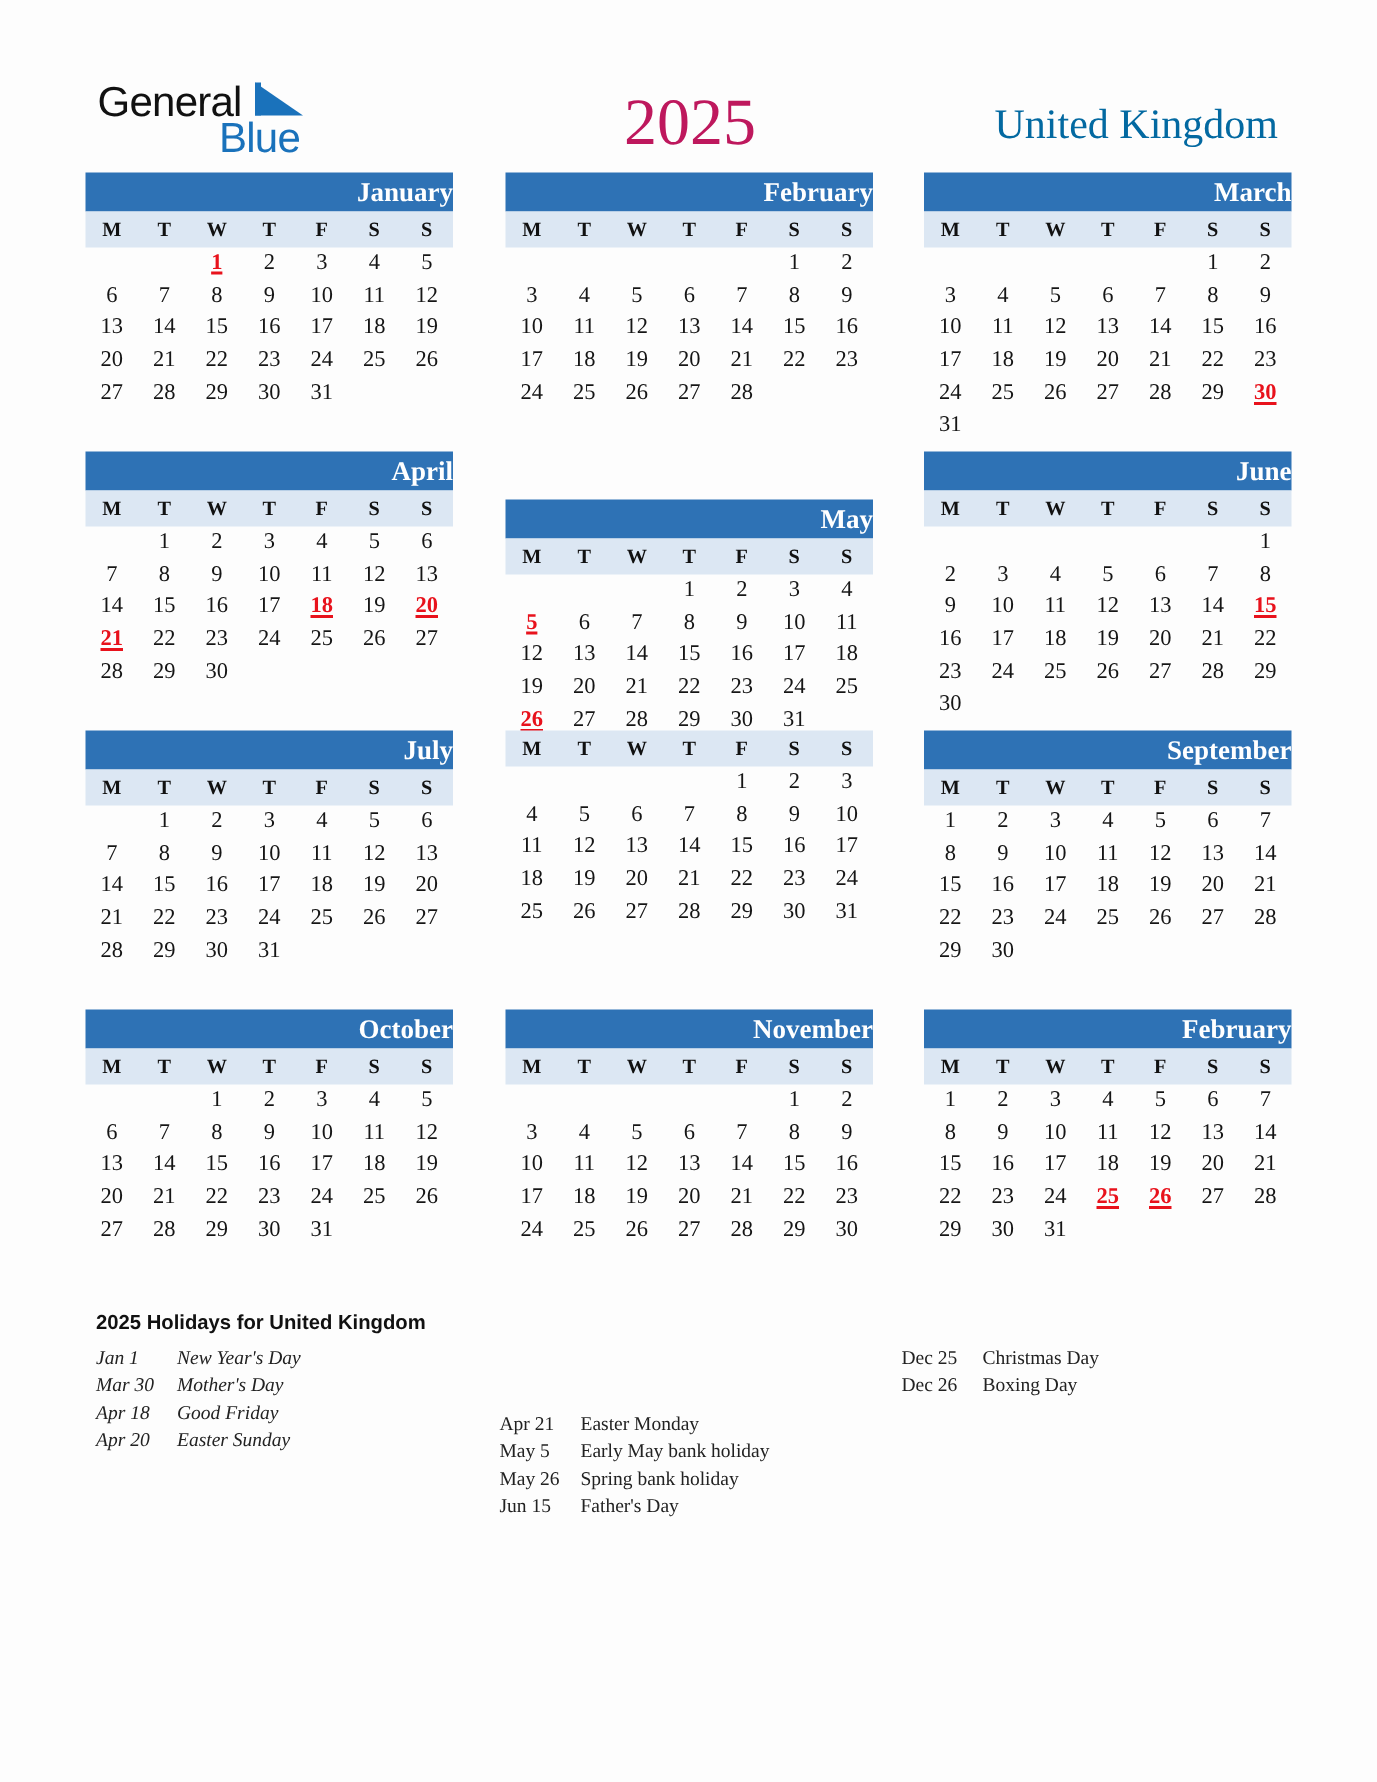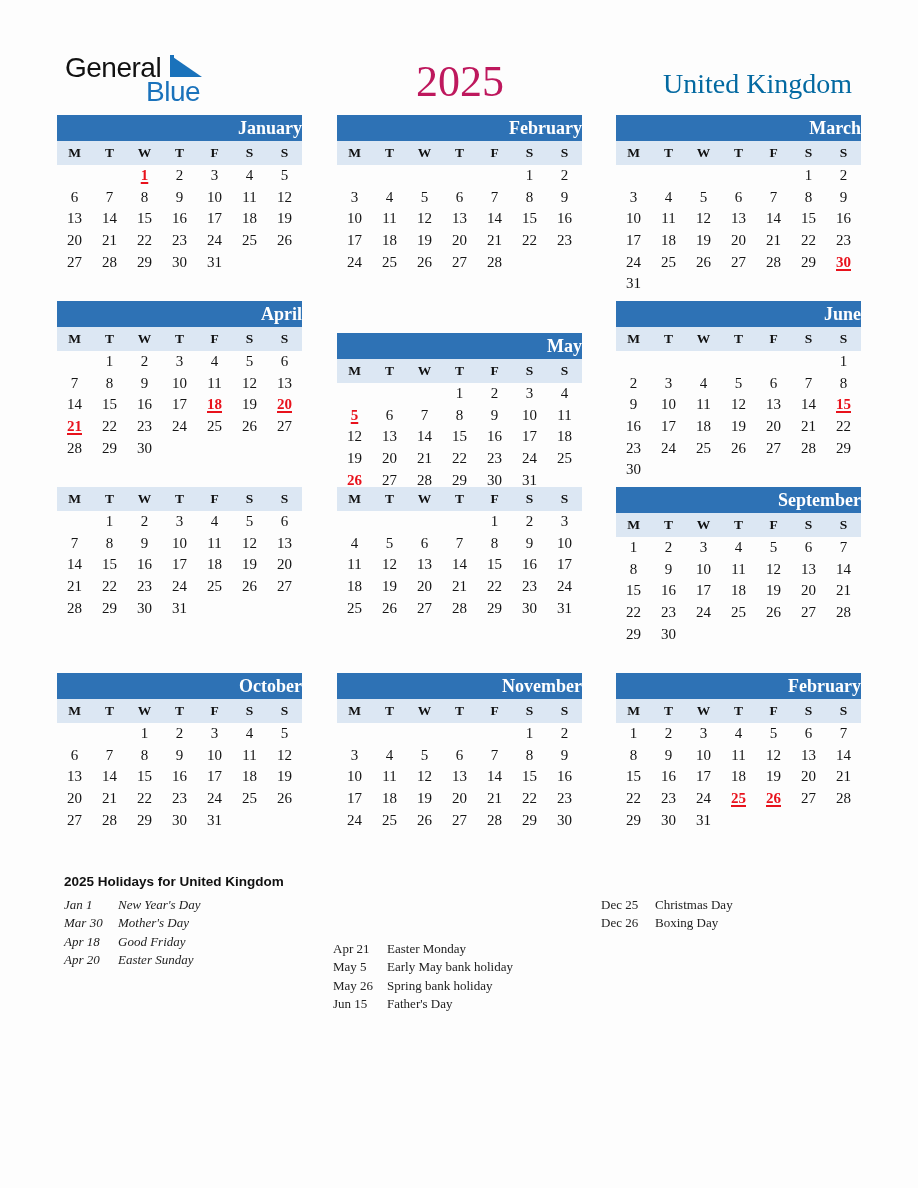--- a/index.html
+++ b/index.html
@@ -323,20 +323,21 @@
         <span>24</span>
         <span>25</span>
         <span>26</span>
         <span>27</span>
         <span>28</span>
         <span>29</span>
         <span>30</span>
       </div>
     </div>
     <div class="month" style="left: 57px; top: 487px;">
+      <div class="mhead">July</div>
       <div class="wdays">
         <span>M</span>
         <span>T</span>
         <span>W</span>
         <span>T</span>
         <span>F</span>
         <span>S</span>
         <span>S</span>
       </div>
       <div class="days">

